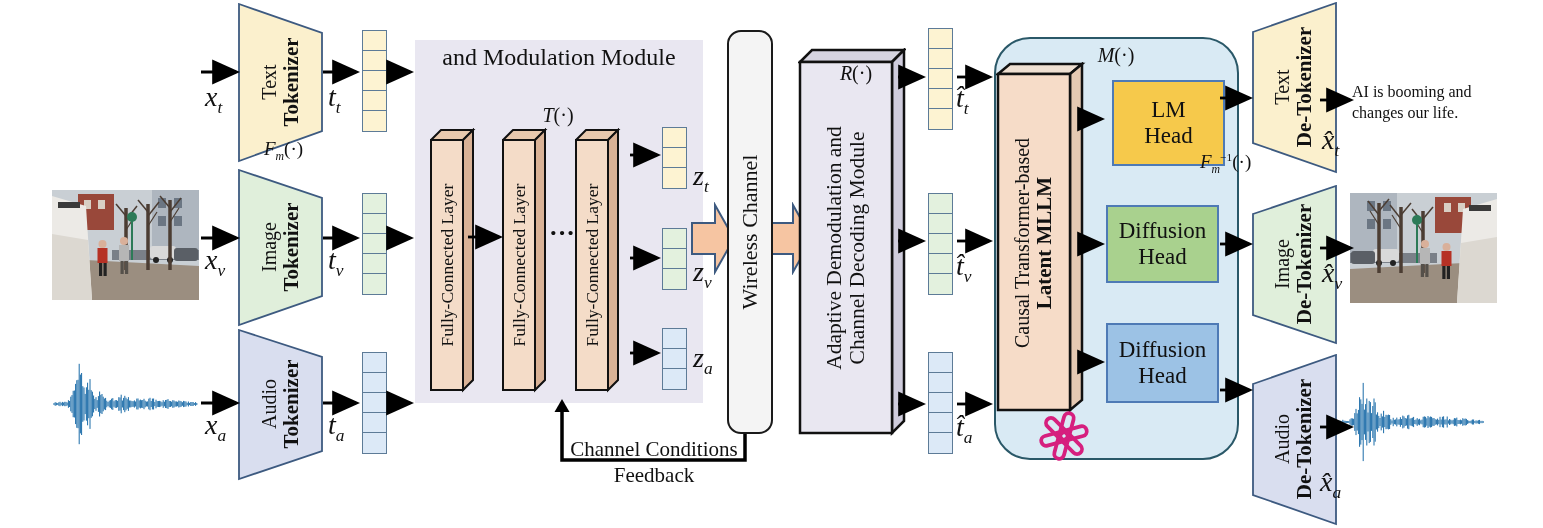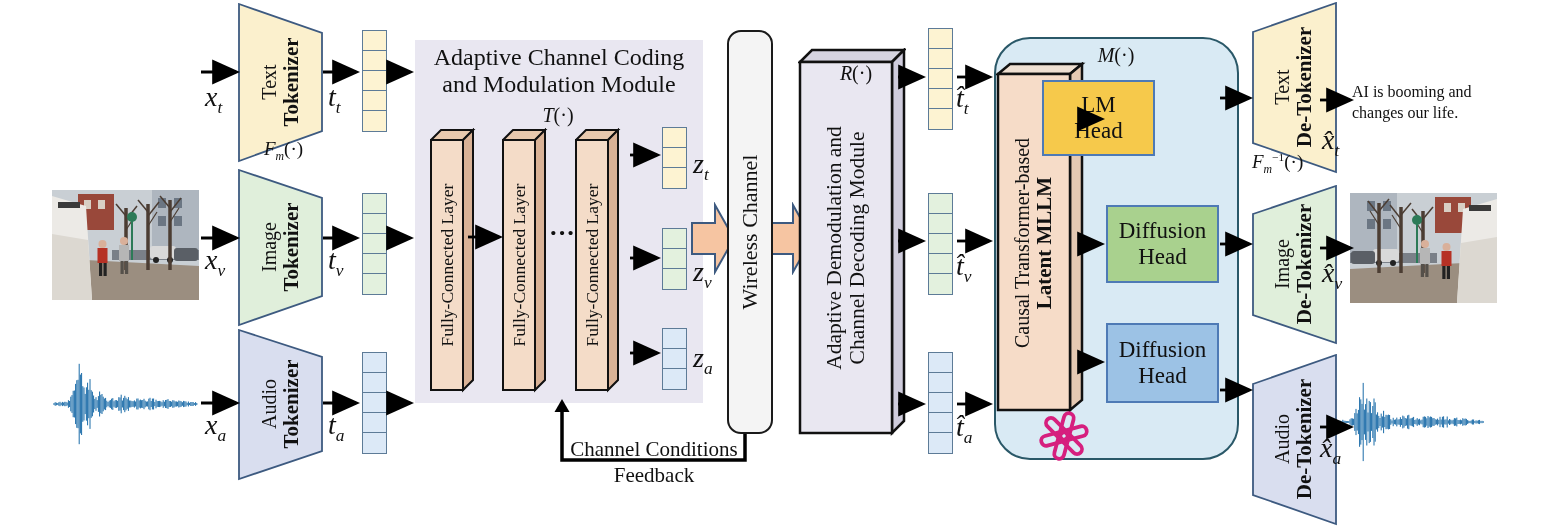--- a/index.html
+++ b/index.html
@@ -160,21 +160,20 @@
   <div class="tokcol" style="left:362px;top:352px">
     <div class="tc cb"></div>
       <div class="tc cb"></div>
       <div class="tc cb"></div>
       <div class="tc cb"></div>
       <div class="tc cb"></div>
   </div>
 
   <div class="abs" id="coding-module"></div>
   <div class="abs" id="module-title">
-    <div>Adaptive Channel Coding</div>
     <div>and Modulation Module</div>
   </div>
   <div class="mlab fn" style="left:528px;top:104px;width:60px;text-align:center">
     <span>T</span><span class="up">(·)</span></div>
 
   <div class="abs" style="left:430px;top:128px">
     <svg width="46" height="266">
       <polygon points="1,12 11,2 43,2 33,12" fill="#E8C9AE" stroke="#111" stroke-width="2"></polygon>
       <polygon points="33,12 43,2 43,252 33,262" fill="#D9B296" stroke="#111" stroke-width="2"></polygon>
       <rect x="1" y="12" width="32" height="250" fill="#F4DCC8" stroke="#111" stroke-width="2"></rect>
@@ -213,21 +212,21 @@
   <div class="tokcol" style="left:662px;top:228px">
     <div class="tc cg"></div>
       <div class="tc cg"></div>
       <div class="tc cg"></div>
   </div>
   <div class="tokcol" style="left:662px;top:328px">
     <div class="tc cb"></div>
       <div class="tc cb"></div>
       <div class="tc cb"></div>
   </div>
-  <div class="mlab" style="left:693px;top:148px">
+  <div class="mlab" style="left:693px;top:160px">
     <span>z</span><sub>t</sub></div>
   <div class="mlab" style="left:693px;top:256px">
     <span>z</span><sub>v</sub></div>
   <div class="mlab" style="left:693px;top:342px">
     <span>z</span><sub>a</sub></div>
 
   <div class="abs" style="left:691px;top:202px">
     <svg width="45" height="73">
         <polygon points="1,21 24,21 24,3 43,36.5 24,70 24,52 1,52" fill="#F6C5A2" stroke="#3d5a80" stroke-width="2"></polygon>
       </svg>
@@ -297,21 +296,21 @@
       <polygon points="2,12 14,2 86,2 74,12" fill="#EFE0D2" stroke="#111" stroke-width="2.5"></polygon>
       <polygon points="74,12 86,2 86,338 74,348" fill="#E5C9B2" stroke="#111" stroke-width="2.5"></polygon>
       <rect x="2" y="12" width="72" height="336" fill="#F6DCC8" stroke="#111" stroke-width="2.5"></rect>
     </svg>
   </div>
   <div class="vt" style="left:869px;top:211px;width:330px;height:64px">
     <span style="font-size:20px">Causal Transformer-based</span>
     <b style="font-size:21px">Latent MLLM</b>
   </div>
 
-  <div class="head" style="left:1042px;top:80px;height:76px;background:#F6C94B">
+  <div class="head" style="left:1112px;top:80px;height:86px;background:#F6C94B">
     <span>LM</span>
       <span>Head</span>
   </div>
   <div class="head" style="left:1106px;top:205px;height:78px;background:#A9D18E">
     <span>Diffusion</span>
       <span>Head</span>
   </div>
   <div class="head" style="left:1106px;top:323px;height:80px;background:#9CC2E5">
     <span>Diffusion</span>
       <span>Head</span>
@@ -330,21 +329,21 @@
 
   <div class="abs" style="left:1252px;top:2px">
     <svg width="86" height="172">
         <polygon points="1,30 84,1 84,170 1,141" fill="#FBF0CD" stroke="#3d5a80" stroke-width="1.8"></polygon>
       </svg>
   </div>
   <div class="vt" style="left:1209px;top:55px;width:170px;height:64px">
     <span style="font-size:20px">Text</span>
     <b style="font-size:21px">De-Tokenizer</b>
   </div>
-  <div class="mlab fsmall" style="left:1252px;top:151px">
+  <div class="mlab fsmall" style="left:1200px;top:151px">
     <span>F</span><sub>m</sub><sup>−1</sup><span class="up">(·)</span></div>
 
   <div class="abs" style="left:1252px;top:185px">
     <svg width="86" height="160">
         <polygon points="1,29 84,1 84,158 1,130" fill="#E0EFDB" stroke="#3d5a80" stroke-width="1.8"></polygon>
       </svg>
   </div>
   <div class="vt" style="left:1209px;top:232px;width:170px;height:64px">
     <span style="font-size:20px">Image</span>
     <b style="font-size:21px">De-Tokenizer</b>
@@ -357,21 +356,21 @@
   </div>
   <div class="vt" style="left:1209px;top:407px;width:170px;height:64px">
     <span style="font-size:20px">Audio</span>
     <b style="font-size:21px">De-Tokenizer</b>
   </div>
 
   <div class="mlab" style="left:1322px;top:124px">
     <span>x̂</span><sub>t</sub></div>
   <div class="mlab" style="left:1322px;top:257px">
     <span>x̂</span><sub>v</sub></div>
-  <div class="mlab" style="left:1320px;top:432px">
+  <div class="mlab" style="left:1320px;top:466px">
     <span>x̂</span><sub>a</sub></div>
 
   <div class="abs out-para" style="left:1352px;top:82px;width:142px">AI is booming and changes our life.</div>
   <div class="abs" style="left:1350px;top:193px;width:147px;height:110px">
     <svg class="scene mirror" width="147" height="110">
         <g transform="translate(147,0) scale(-1 1)">
           <rect x="0" y="0" width="147" height="110" fill="#c9cfd4"></rect>
           <rect x="100" y="0" width="47" height="62" fill="#aeb6bf"></rect>
           <rect x="106" y="8" width="8" height="10" fill="#6b7683"></rect>
           <rect x="122" y="8" width="8" height="10" fill="#6b7683"></rect>

